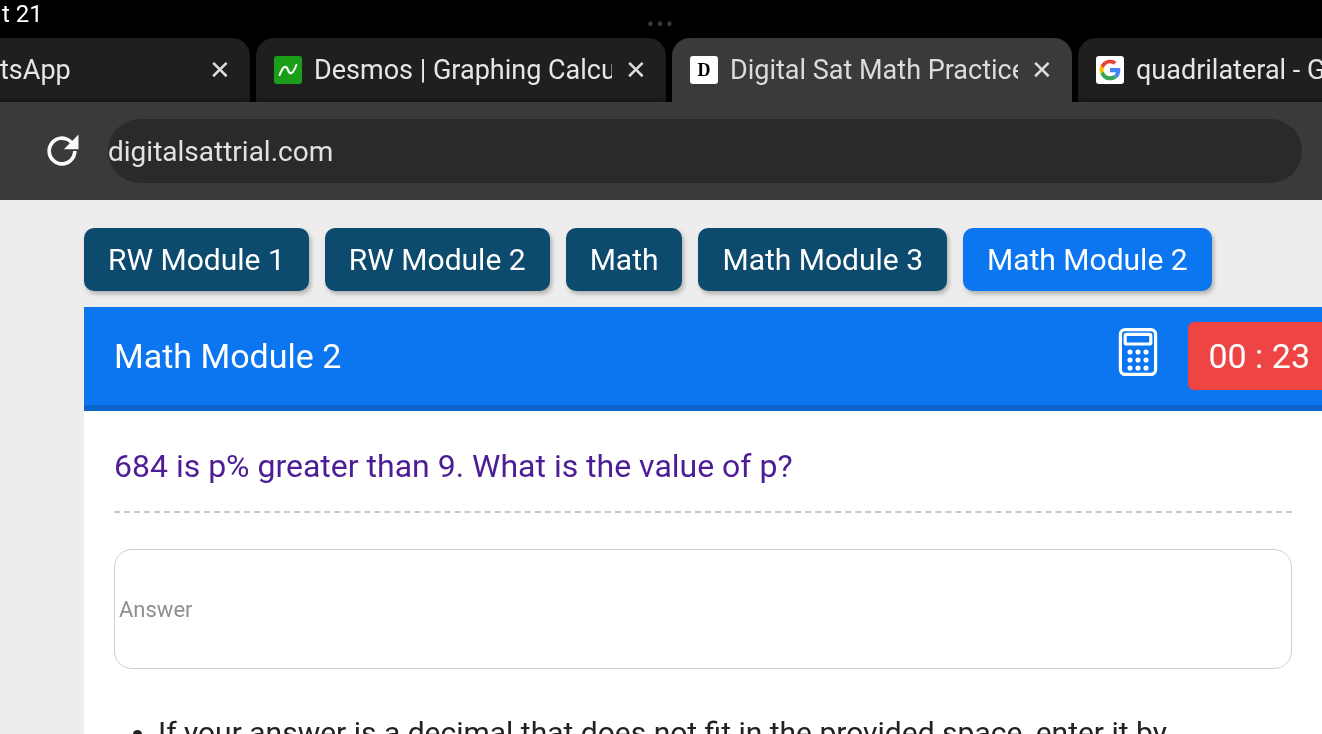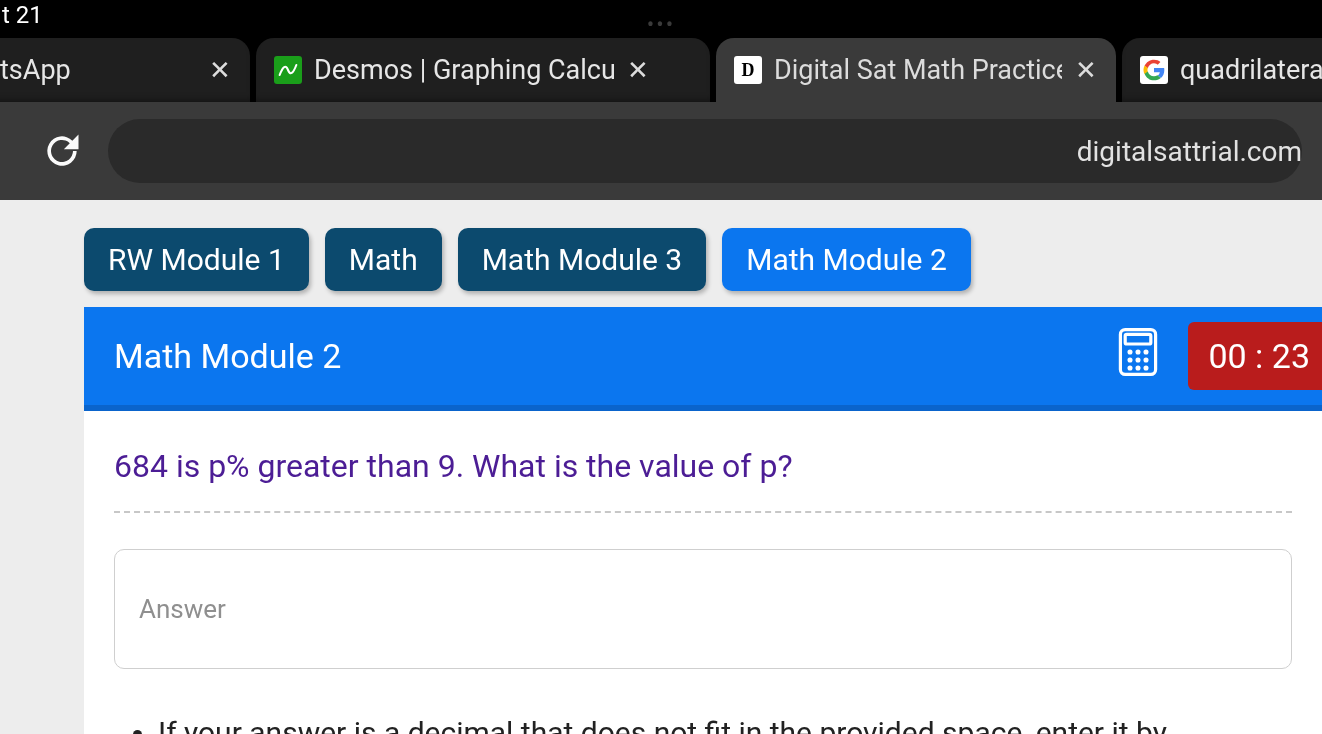--- a/index.html
+++ b/index.html
@@ -1,20 +1,20 @@
 <!DOCTYPE html>
 <html><head>
 <meta charset="utf-8">
 <style>
   * { box-sizing: border-box; margin: 0; padding: 0; }
   html, body { width: 1322px; height: 734px; overflow: hidden; font-family: -apple-system, BlinkMacSystemFont, "Segoe UI", Roboto, Arial, sans-serif; }
   body { background: #ededed; }
 
   
-  .top-black { background: #000; height: 38px; display: flex; align-items: flex-end; justify-content: space-between; color: #fff; font-size: 24px; padding: 9px 8px; }
+  .top-black { background: #000; height: 38px; display: flex; align-items: flex-start; justify-content: space-between; color: #fff; font-size: 24px; padding: 0 8px; }
   .top-black .left-frag { padding-left: 0; margin-left: -6px; }
   .dots { margin: 0 auto; position: absolute; left: 50%; transform: translateX(-50%); top: 12px; color: #3a3a3a; font-size: 22px; letter-spacing: 2px; }
 
   
   .tabstrip { background: #000; height: 64px; display: flex; align-items: flex-end; overflow: hidden; }
   .tab {
     display: flex; align-items: center; gap: 12px;
     height: 64px; border-radius: 18px 18px 0 0;
     padding: 0 18px; margin-right: 6px;
     color: #e6e6e6; font-size: 27px; white-space: nowrap;
@@ -28,21 +28,21 @@
   .favicon.desmos { background:#1a9e1a; color:#fff; }
   .favicon.d { background:#fff; color:#000; font-family: Georgia, serif; }
   .favicon.g { background: #fff; }
   .favicon.g svg { width:22px; height:22px; }
 
   
   .addr-row { background: #3a3a3a; height: 98px; display:flex; align-items:center; padding: 0 20px 0 40px; gap: 24px;}
   .reload-icon { width:44px; height:44px; color:#fafafa; flex-shrink:0; }
   .omnibox {
     flex: 1; height: 64px; background:#2a2a2a; border-radius: 32px;
-    display:flex; align-items:center; justify-content:flex-end;
+    display:flex; align-items:center; justify-content:flex-start;
     color:#e2e2e2; font-size:28px;
   }
 
   
   .page { padding: 28px 0 0 84px; }
 
   .module-tabs { display:flex; gap:16px; }
   .mod-tab {
     background:#0c4a6e; color:#fff; font-size:30px; padding: 14px 24px;
     border-radius: 10px; box-shadow: 2px 3px 4px rgba(0,0,0,0.25);
@@ -52,28 +52,28 @@
 
   .module-panel { margin-top: 16px; background:#fff; border-radius: 0; overflow:hidden; }
   .module-header {
     background:#0b76ef; color:#fff; height:104px;
     display:flex; align-items:center; padding: 0 30px 0 30px;
     font-size:34px; justify-content: space-between;
     border-bottom: 6px solid #0a64cc;
   }
   .module-header .header-actions { display:flex; align-items:center; gap:30px; }
   .calc-icon { width:40px; height:48px; }
-  .timer-box { background:#b91c1c; color:#fff; font-size:34px; padding: 14px 12px 14px 20px; border-radius:6px 0 0 6px; margin-right:-30px; display:flex; align-items:center;}
+  .timer-box { background:#ef4444; color:#fff; font-size:34px; padding: 14px 12px 14px 20px; border-radius:6px 0 0 6px; margin-right:-30px; display:flex; align-items:center;}
 
   .question-area { padding: 36px 30px 0 30px; }
   .question-text { font-size:32px; color:#4c1d95; }
   .dash-divider { border:none; border-top: 2px dashed #c7c7c7; margin: 26px 0 36px 0; }
   .answer-input {
-    width:100%; height:120px; border:1px solid #cfcfcf; border-radius:10px;
-    font-size:26px; color:#888; padding: 14px 24px; outline:none;
+    width:100%; height:120px; border:1px solid #cfcfcf; border-radius:18px;
+    font-size:22px; color:#888; padding: 14px 4px; outline:none;
     font-family:inherit;
   }
   .answer-input::placeholder { color:#8f8f8f; }
   .hints { margin-top: 44px; font-size:30px; color:#222; }
   .hints ul { list-style: disc; padding-left: 44px; }
   .hints li { line-height:1.35; }
 
 </style>
 </head>
 <body>
@@ -82,21 +82,21 @@
   <span class="left-frag">t 21</span>
   <span class="dots">•••</span>
 </div>
 
 <div class="tabstrip">
   <div class="tab inactive" style="margin-left:-40px; padding-left:40px; border-radius:0 18px 0 0; width:290px;">
     <span class="title">tsApp</span>
     <span style="flex:1"></span>
     <span class="tab-close">✕</span>
   </div>
-  <div class="tab inactive" style="width:454px;">
+  <div class="tab inactive" style="width:410px;">
     <span class="favicon desmos">
       <svg viewBox="0 0 24 24" width="22" height="20">
           <path d="M2 18 Q8 2 12 12 Q16 22 22 6" stroke="#fff" stroke-width="2.5" fill="none" stroke-linecap="round"></path>
         </svg>
     </span>
     <span class="title" style="max-width:300px;">Desmos | Graphing Calcu</span>
     <span class="tab-close">✕</span>
   </div>
   <div class="tab active" style="width:400px;">
     <span class="favicon d">D</span>
@@ -124,20 +124,21 @@
   </span>
   <div class="omnibox">
     <span>digitalsattrial.com</span>
   </div>
 </div>
 
 <div class="page">
 
   <div class="module-tabs">
     <div class="mod-tab"><span>RW Module 1</span></div>
+    <div class="mod-tab"><span>RW Module 2</span></div>
     <div class="mod-tab"><span>Math</span></div>
     <div class="mod-tab"><span>Math Module 3</span></div>
     <div class="mod-tab active"><span>Math Module 2</span></div>
   </div>
 
   <div class="module-panel">
     <div class="module-header">
       <span>Math Module 2</span>
       <div class="header-actions">
         <span>

